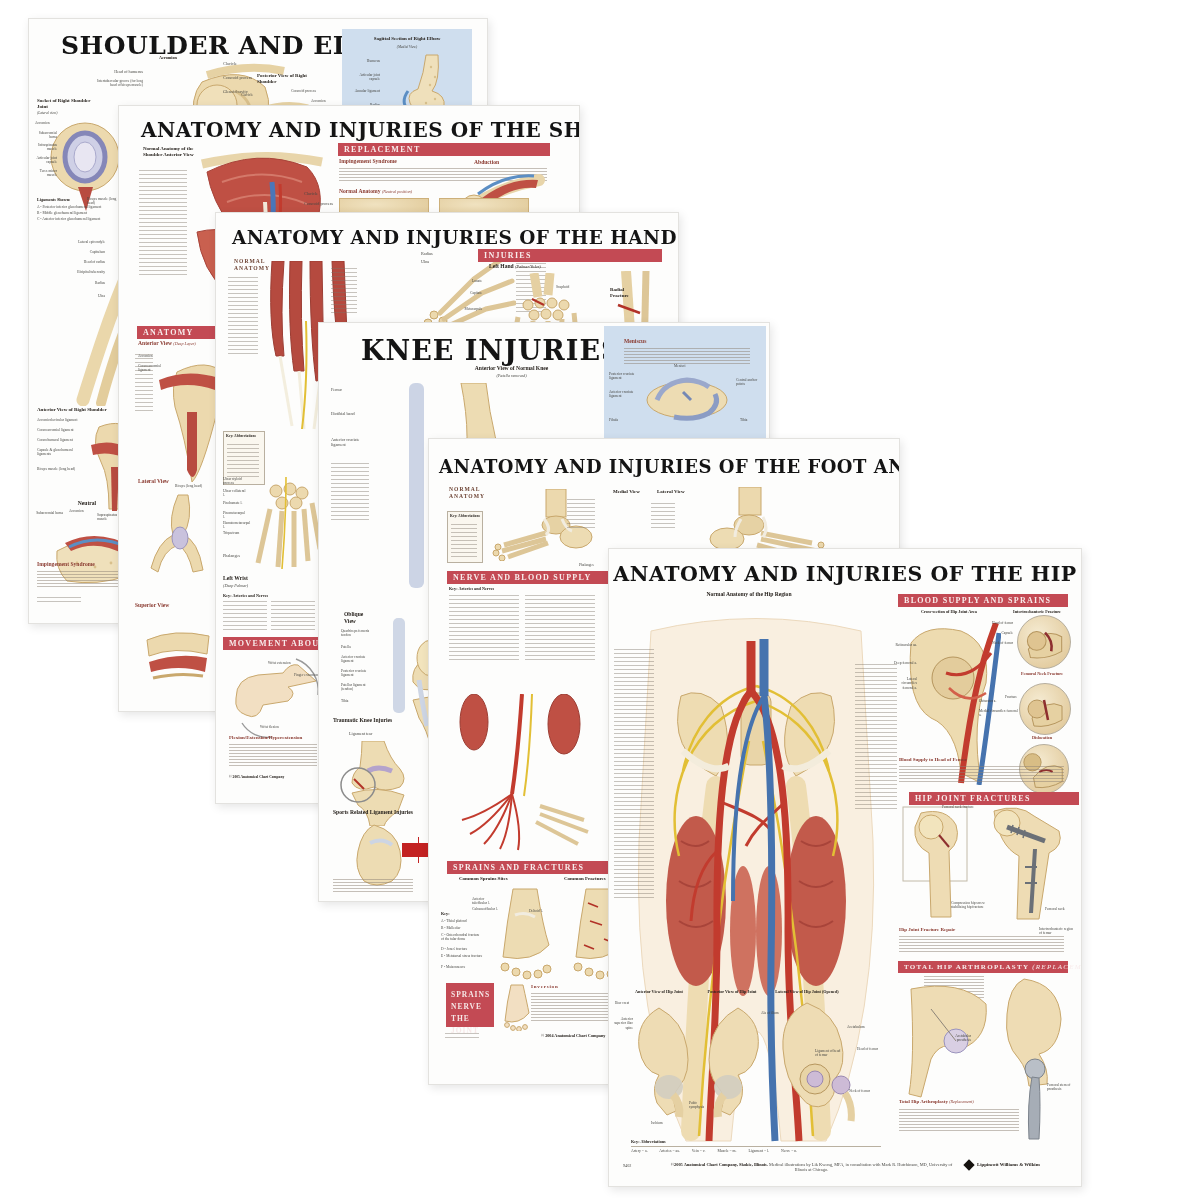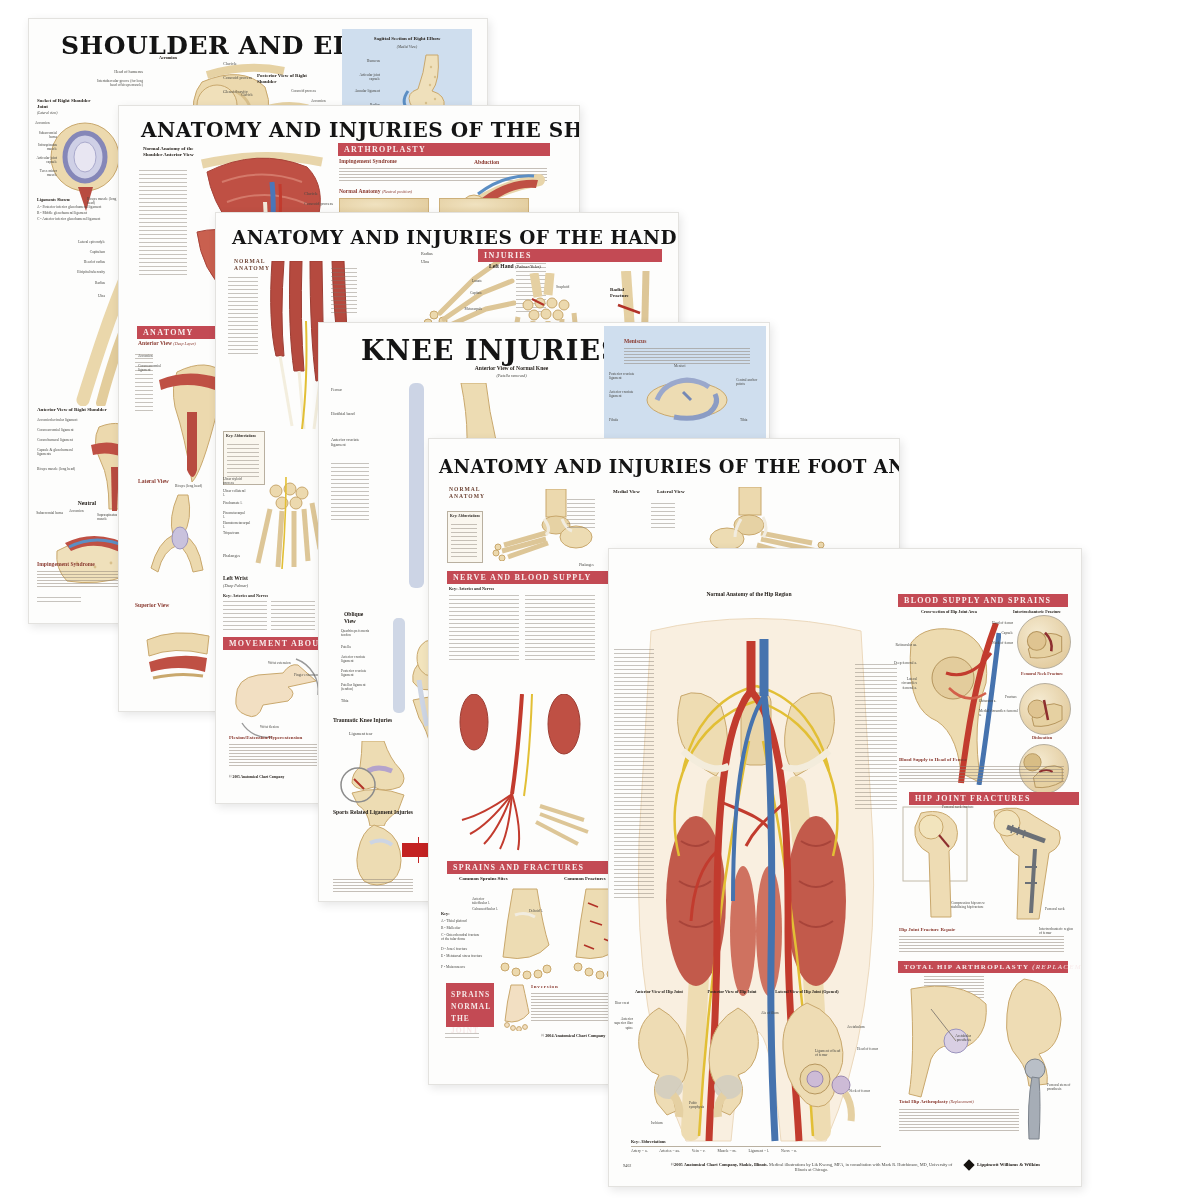--- a/index.html
+++ b/index.html
@@ -168,21 +168,21 @@
         <path d="M50,60 Q90,45 130,62" stroke="#d4796a" stroke-width="2" fill="none"></path>
         <path d="M20,90 Q60,80 90,110 Q80,140 50,150 Q25,130 20,90Z" fill="#c9604f" stroke="#a8443a"></path>
         <path d="M88,60 L92,130" stroke="#f1e9da" stroke-width="4"></path>
         <path d="M95,40 Q100,90 85,140 Q80,160 78,198" stroke="#4a76b8" stroke-width="5" fill="none"></path>
         <path d="M103,42 Q106,92 93,142" stroke="#c23b2e" stroke-width="3" fill="none"></path>
       </svg>
     </div>
     <div class="lab lab4" style="left:185px;top:85px">Clavicle</div>
     <div class="lab lab4" style="left:185px;top:95px;width:30px">Coracoid process</div>
 
-    <div class="redbar" style="left:219px;top:37px;width:200px">ARTHROPLASTY</div>
+    <div class="redbar" style="left:219px;top:37px;width:200px">REPLACEMENT</div>
     <div class="lab lab6 hd" style="left:220px;top:52px">Impingement Syndrome</div>
     <div class="simp" style="left:220px;top:62px;width:208px;height:13px"></div>
     <div class="lab lab6 hd" style="left:355px;top:53px">Abduction</div>
     <div class="abs" style="left:335px;top:62px">
       <svg width="95" height="55" viewBox="0 0 95 55">
         <path d="M10,45 Q40,20 85,12" stroke="#e8d5aa" stroke-width="12" fill="none" stroke-linecap="round"></path>
         <circle cx="20" cy="40" r="13" fill="#efe0bb" stroke="#c9a86d"></circle>
         <path d="M28,30 Q55,10 84,12 L82,20 Q55,18 34,38Z" fill="#bf5044"></path>
         <path d="M24,26 Q50,6 80,8" stroke="#5b8ec4" stroke-width="3" fill="none"></path>
       </svg>
@@ -605,21 +605,21 @@
     <div class="lab lab3" style="left:12px;top:480px;width:42px">A - Tibial plafond</div>
     <div class="lab lab3" style="left:12px;top:487px;width:42px">B - Malleolar</div>
     <div class="lab lab3" style="left:12px;top:494px;width:42px">C - Osteochondral fracture of the talar dome</div>
     <div class="lab lab3" style="left:12px;top:508px;width:42px">D - Jones' fracture</div>
     <div class="lab lab3" style="left:12px;top:515px;width:42px">E - Metatarsal stress fracture</div>
     <div class="lab lab3" style="left:12px;top:526px;width:42px">F - Maisonneuve</div>
 
     <div class="abs" style="left:17px;top:544px;width:48px;height:44px;background:#c34a54">
       <div class="abs" style="left:5px;top:6px;color:#f6e7e7;font-weight:bold;font-size:7.5px;letter-spacing:1px;line-height:1.6">
         <div>SPRAINS</div>
-        <div>NORMAL</div>
+        <div>NERVE</div>
         <div>THE JOINT</div>
       </div>
     </div>
     <div class="abs" style="left:70px;top:544px">
       <svg width="34" height="48" viewBox="0 0 34 48">
         <path d="M12,2 L24,2 Q28,20 30,30 Q20,42 6,38 Q8,18 12,2Z" fill="#f2dfc2" stroke="#c9a86d"></path>
         <g fill="#f2dfc2" stroke="#c9a86d">
             <circle cx="8" cy="42" r="2.4"></circle>
             <circle cx="14" cy="45" r="2.4"></circle>
             <circle cx="20" cy="46" r="2.4"></circle>
@@ -627,20 +627,21 @@
           </g>
       </svg>
     </div>
     <div class="lab lab5 hd nw" style="left:102px;top:545px;letter-spacing:.8px">Inversion</div>
     <div class="simp" style="left:102px;top:554px;width:78px;height:28px"></div>
     <div class="siml" style="left:16px;top:594px;width:34px;height:8px"></div>
     <div class="lab lab4 hdk nw" style="left:112px;top:594px">© 2004 Anatomical Chart Company</div>
   </div>
 
   <div class="poster" style="left:608px;top:548px;width:472px;height:637px;z-index:6">
+    <div class="ptitle ctr" style="left:0;top:13px;width:472px;font-size:20.5px">ANATOMY AND INJURIES OF THE HIP</div>
     <div class="lab lab6 hdk ctr" style="left:60px;top:42px;width:160px">Normal Anatomy of the Hip Region</div>
 
     <div class="abs" style="left:12px;top:52px">
       <svg width="270" height="545" viewBox="0 0 270 545">
         <path d="M30,30 Q135,5 240,30 L252,240 Q258,420 205,540 L160,540 Q150,430 135,430 Q120,430 110,540 L65,540 Q12,420 18,240 Z" fill="#f9efe0" stroke="#ecd9bd"></path>
         <path d="M60,95 Q45,150 95,175 Q115,150 100,105 Q80,85 60,95Z" fill="#eedcb2" stroke="#c9a86d"></path>
         <path d="M210,95 Q225,150 175,175 Q155,150 170,105 Q190,85 210,95Z" fill="#eedcb2" stroke="#c9a86d"></path>
         <rect x="120" y="92" width="30" height="72" rx="9" fill="#e9d5a8" stroke="#c9a86d"></rect>
         <path d="M95,185 Q80,300 70,530" stroke="#eedcb2" stroke-width="20" fill="none" stroke-linecap="round"></path>
         <path d="M175,185 Q190,300 200,530" stroke="#eedcb2" stroke-width="20" fill="none" stroke-linecap="round"></path>

